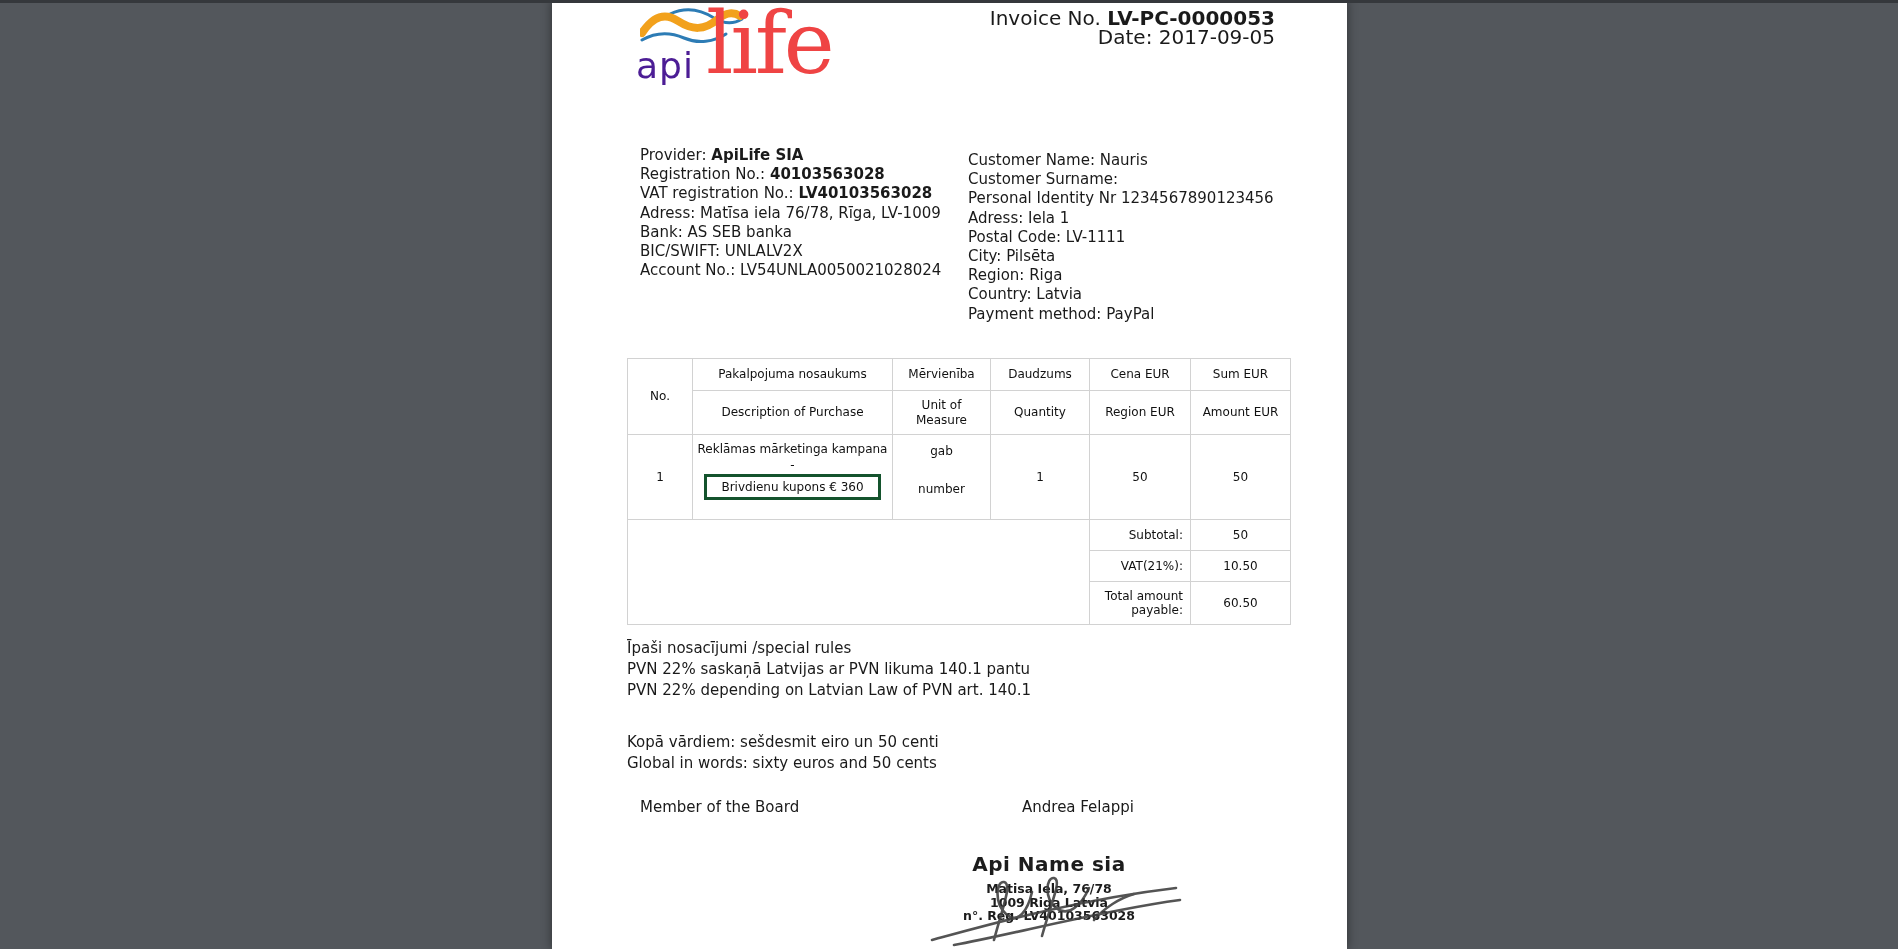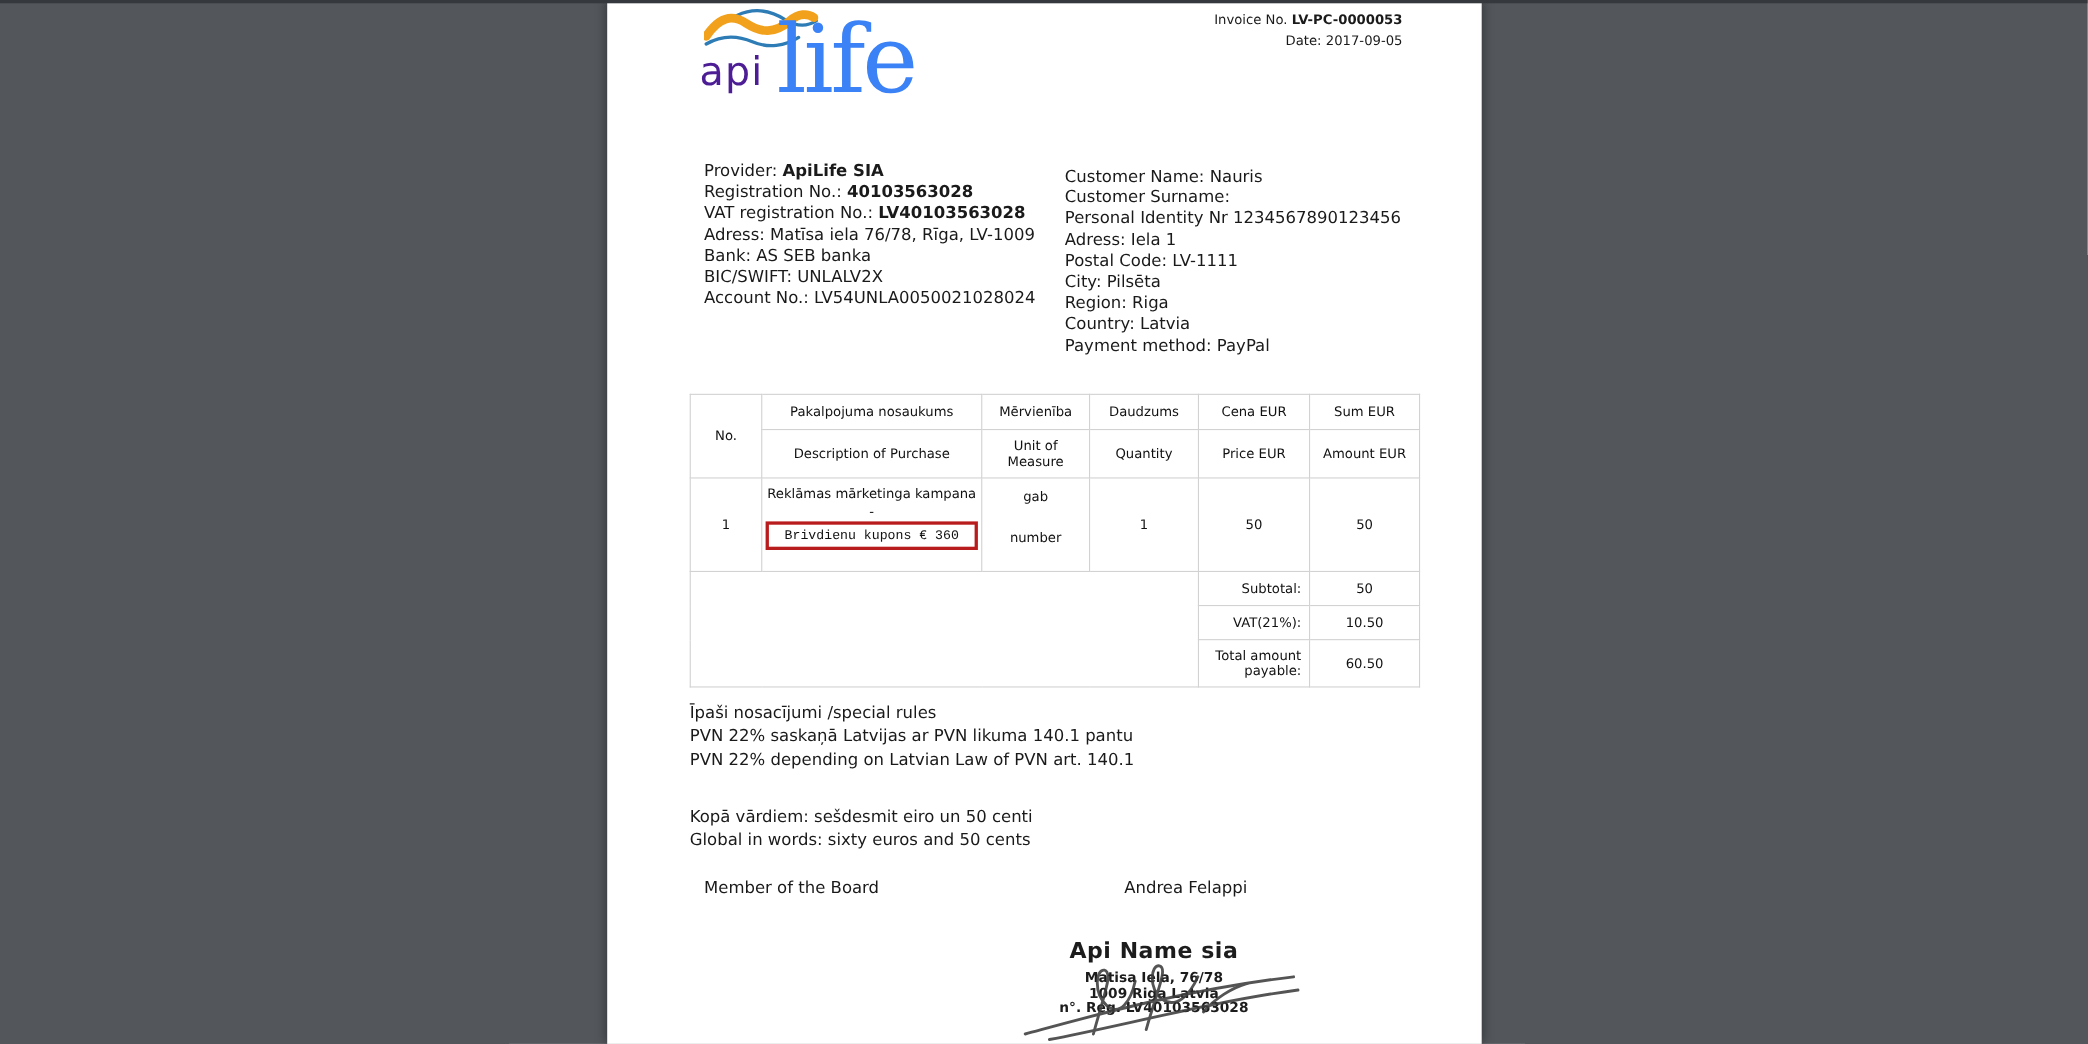--- a/index.html
+++ b/index.html
@@ -9,36 +9,36 @@
   }
   .top-strip{position:absolute;left:0;top:0;width:1898px;height:3px;background:#35383c;z-index:9;}
   .paper{
     position:absolute;left:552px;top:0;width:795px;height:949px;background:#ffffff;
     box-shadow:0 0 10px rgba(0,0,0,.45);
   }
   
   .logo{position:absolute;left:84px;top:6px;width:320px;height:95px;}
   .logo-waves{position:absolute;left:4px;top:1px;}
   .logo-api{position:absolute;left:0;top:42px;font-size:36px;line-height:36px;color:#4c1d95;letter-spacing:1px;}
-  .logo-life{position:absolute;left:70px;top:-2px;font-family:"DejaVu Serif",serif;font-size:86px;line-height:78px;color:#3b82f6;letter-spacing:-3px;margin-top:12px;}
+  .logo-life{position:absolute;left:70px;top:-2px;font-family:"DejaVu Serif",serif;font-size:86px;line-height:78px;color:#ef4444;letter-spacing:-3px;}
   
-  .inv-meta{position:absolute;right:72px;top:9px;text-align:right;font-size:12px;line-height:19px;}
+  .inv-meta{position:absolute;right:72px;top:9px;text-align:right;font-size:20px;line-height:19px;}
   
   .provider{position:absolute;left:88px;top:146px;font-size:15px;line-height:19.2px;}
   .customer{position:absolute;left:416px;top:151px;font-size:15px;line-height:19.2px;}
   
   .inv-table{position:absolute;left:75px;top:358px;width:663px;border-collapse:collapse;table-layout:fixed;font-size:12px;color:#111;}
   .inv-table td{border:1px solid #d2d2d2;text-align:center;vertical-align:middle;padding:0 3px;line-height:15px;}
   .inv-table tr.h1 td{height:31px;}
   .inv-table tr.h2 td{height:43px;}
   .inv-table tr.item-row td{height:77px;}
   .inv-table tr.f1 td,.inv-table tr.f2 td{height:30px;}
   .inv-table tr.f3 td{height:42px;}
   .desc-cell{vertical-align:top !important;padding-top:6px !important;line-height:16px !important;}
-  .red-box{display:inline-block;border:3px solid #b91c1c;padding:2px 14px;margin-top:1px;font-family:Liberation Mono, monospace;}
+  .red-box{display:inline-block;border:3px solid #14532d;padding:2px 14px;margin-top:1px;}
   .unit-cell{vertical-align:top !important;padding-top:7px !important;line-height:19px !important;}
   .unit-gap{height:19px;}
   .flabel{text-align:right !important;padding-right:7px !important;line-height:14px !important;}
   .fval{text-align:center;}
   
   .rules{position:absolute;left:75px;top:638px;font-size:15px;line-height:21px;}
   .words{position:absolute;left:75px;top:732px;font-size:15px;line-height:21px;}
   
   .board{position:absolute;left:0;top:798px;width:795px;height:20px;font-size:15px;padding-left:29px;}
   .board-left{position:absolute;left:88px;}
@@ -107,21 +107,21 @@
           <td>Pakalpojuma nosaukums</td>
           <td>Mērvienība</td>
           <td>Daudzums</td>
           <td>Cena EUR</td>
           <td>Sum EUR</td>
         </tr>
         <tr class="h2">
           <td>Description of Purchase</td>
           <td>Unit of Measure</td>
           <td>Quantity</td>
-          <td>Price EUR</td>
+          <td>Region EUR</td>
           <td>Amount EUR</td>
         </tr>
         <tr class="item-row">
           <td>1</td>
           <td class="desc-cell">
             <div>Reklāmas mārketinga kampana -</div>
             <span class="red-box"><span>Brivdienu kupons € 360</span></span>
           </td>
           <td class="unit-cell">
             <div>gab</div>

